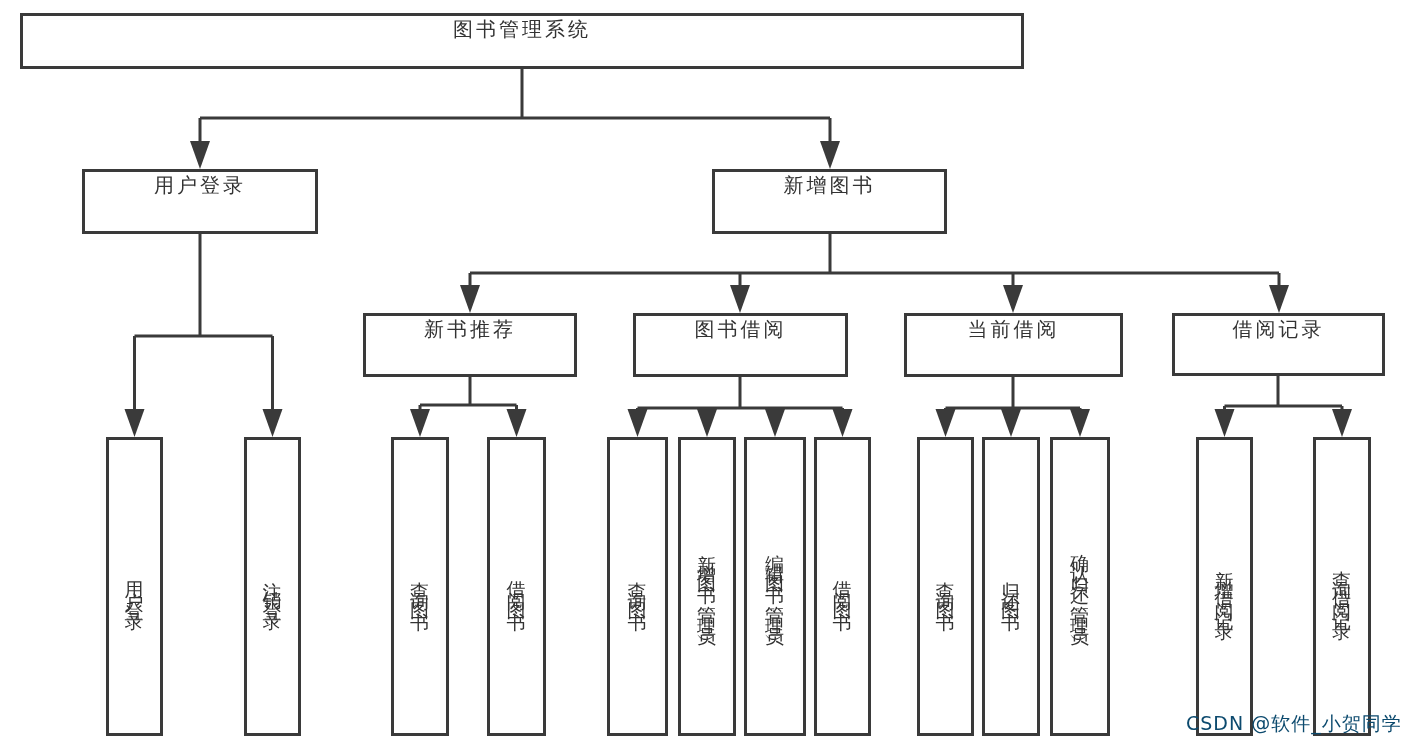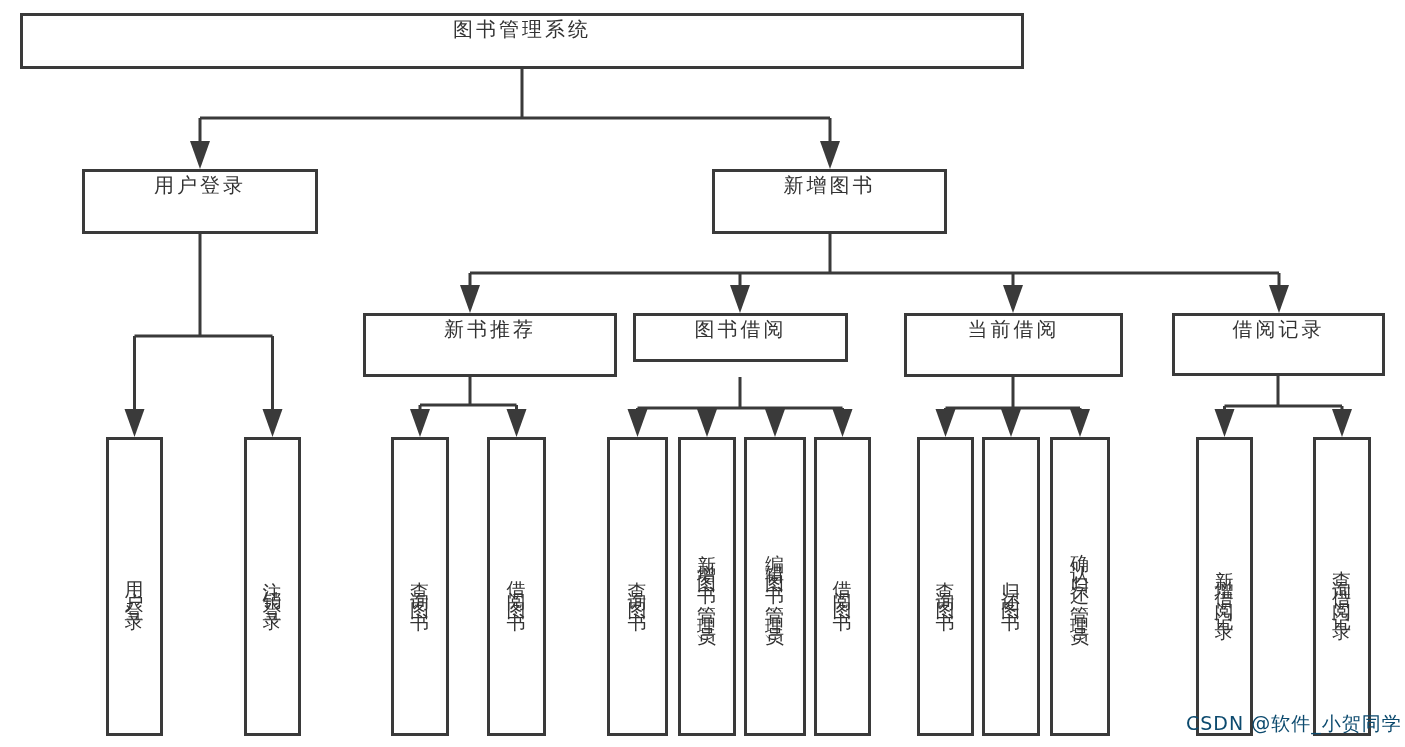--- a/index.html
+++ b/index.html
@@ -18,22 +18,22 @@
     display:flex;align-items:center;justify-content:center;
   }
   .vbox .vtext{
     writing-mode:vertical-rl;text-orientation:mixed;
     font-size:19px;letter-spacing:0.55em;color:#333333;line-height:1;
   }
   
   .n-root{left:20px;top:13px;width:1004px;height:56px;}
   .n-user-login{left:82px;top:169px;width:236px;height:65px;}
   .n-book-mgmt{left:712px;top:169px;width:235px;height:65px;}
-  .n-new-book{left:363px;top:313px;width:254px;height:64px;}
-  .n-book-borrow{left:633px;top:313px;width:215px;height:49px;}
+  .n-new-book{left:363px;top:313px;width:214px;height:64px;}
+  .n-book-borrow{left:633px;top:313px;width:215px;height:64px;}
   .n-current-borrow{left:904px;top:313px;width:219px;height:64px;}
   .n-borrow-record{left:1172px;top:313px;width:213px;height:63px;}
   .leaf{top:437px;height:299px;}
   .n-u1{left:106px;width:57px;}
   .n-u2{left:244px;width:57px;}
   .n-nb1{left:391px;width:58px;}
   .n-nb2{left:487px;width:59px;}
   .n-bb1{left:607px;width:61px;}
   .n-bb2{left:678px;width:58px;}
   .n-bb3{left:744px;width:62px;}

